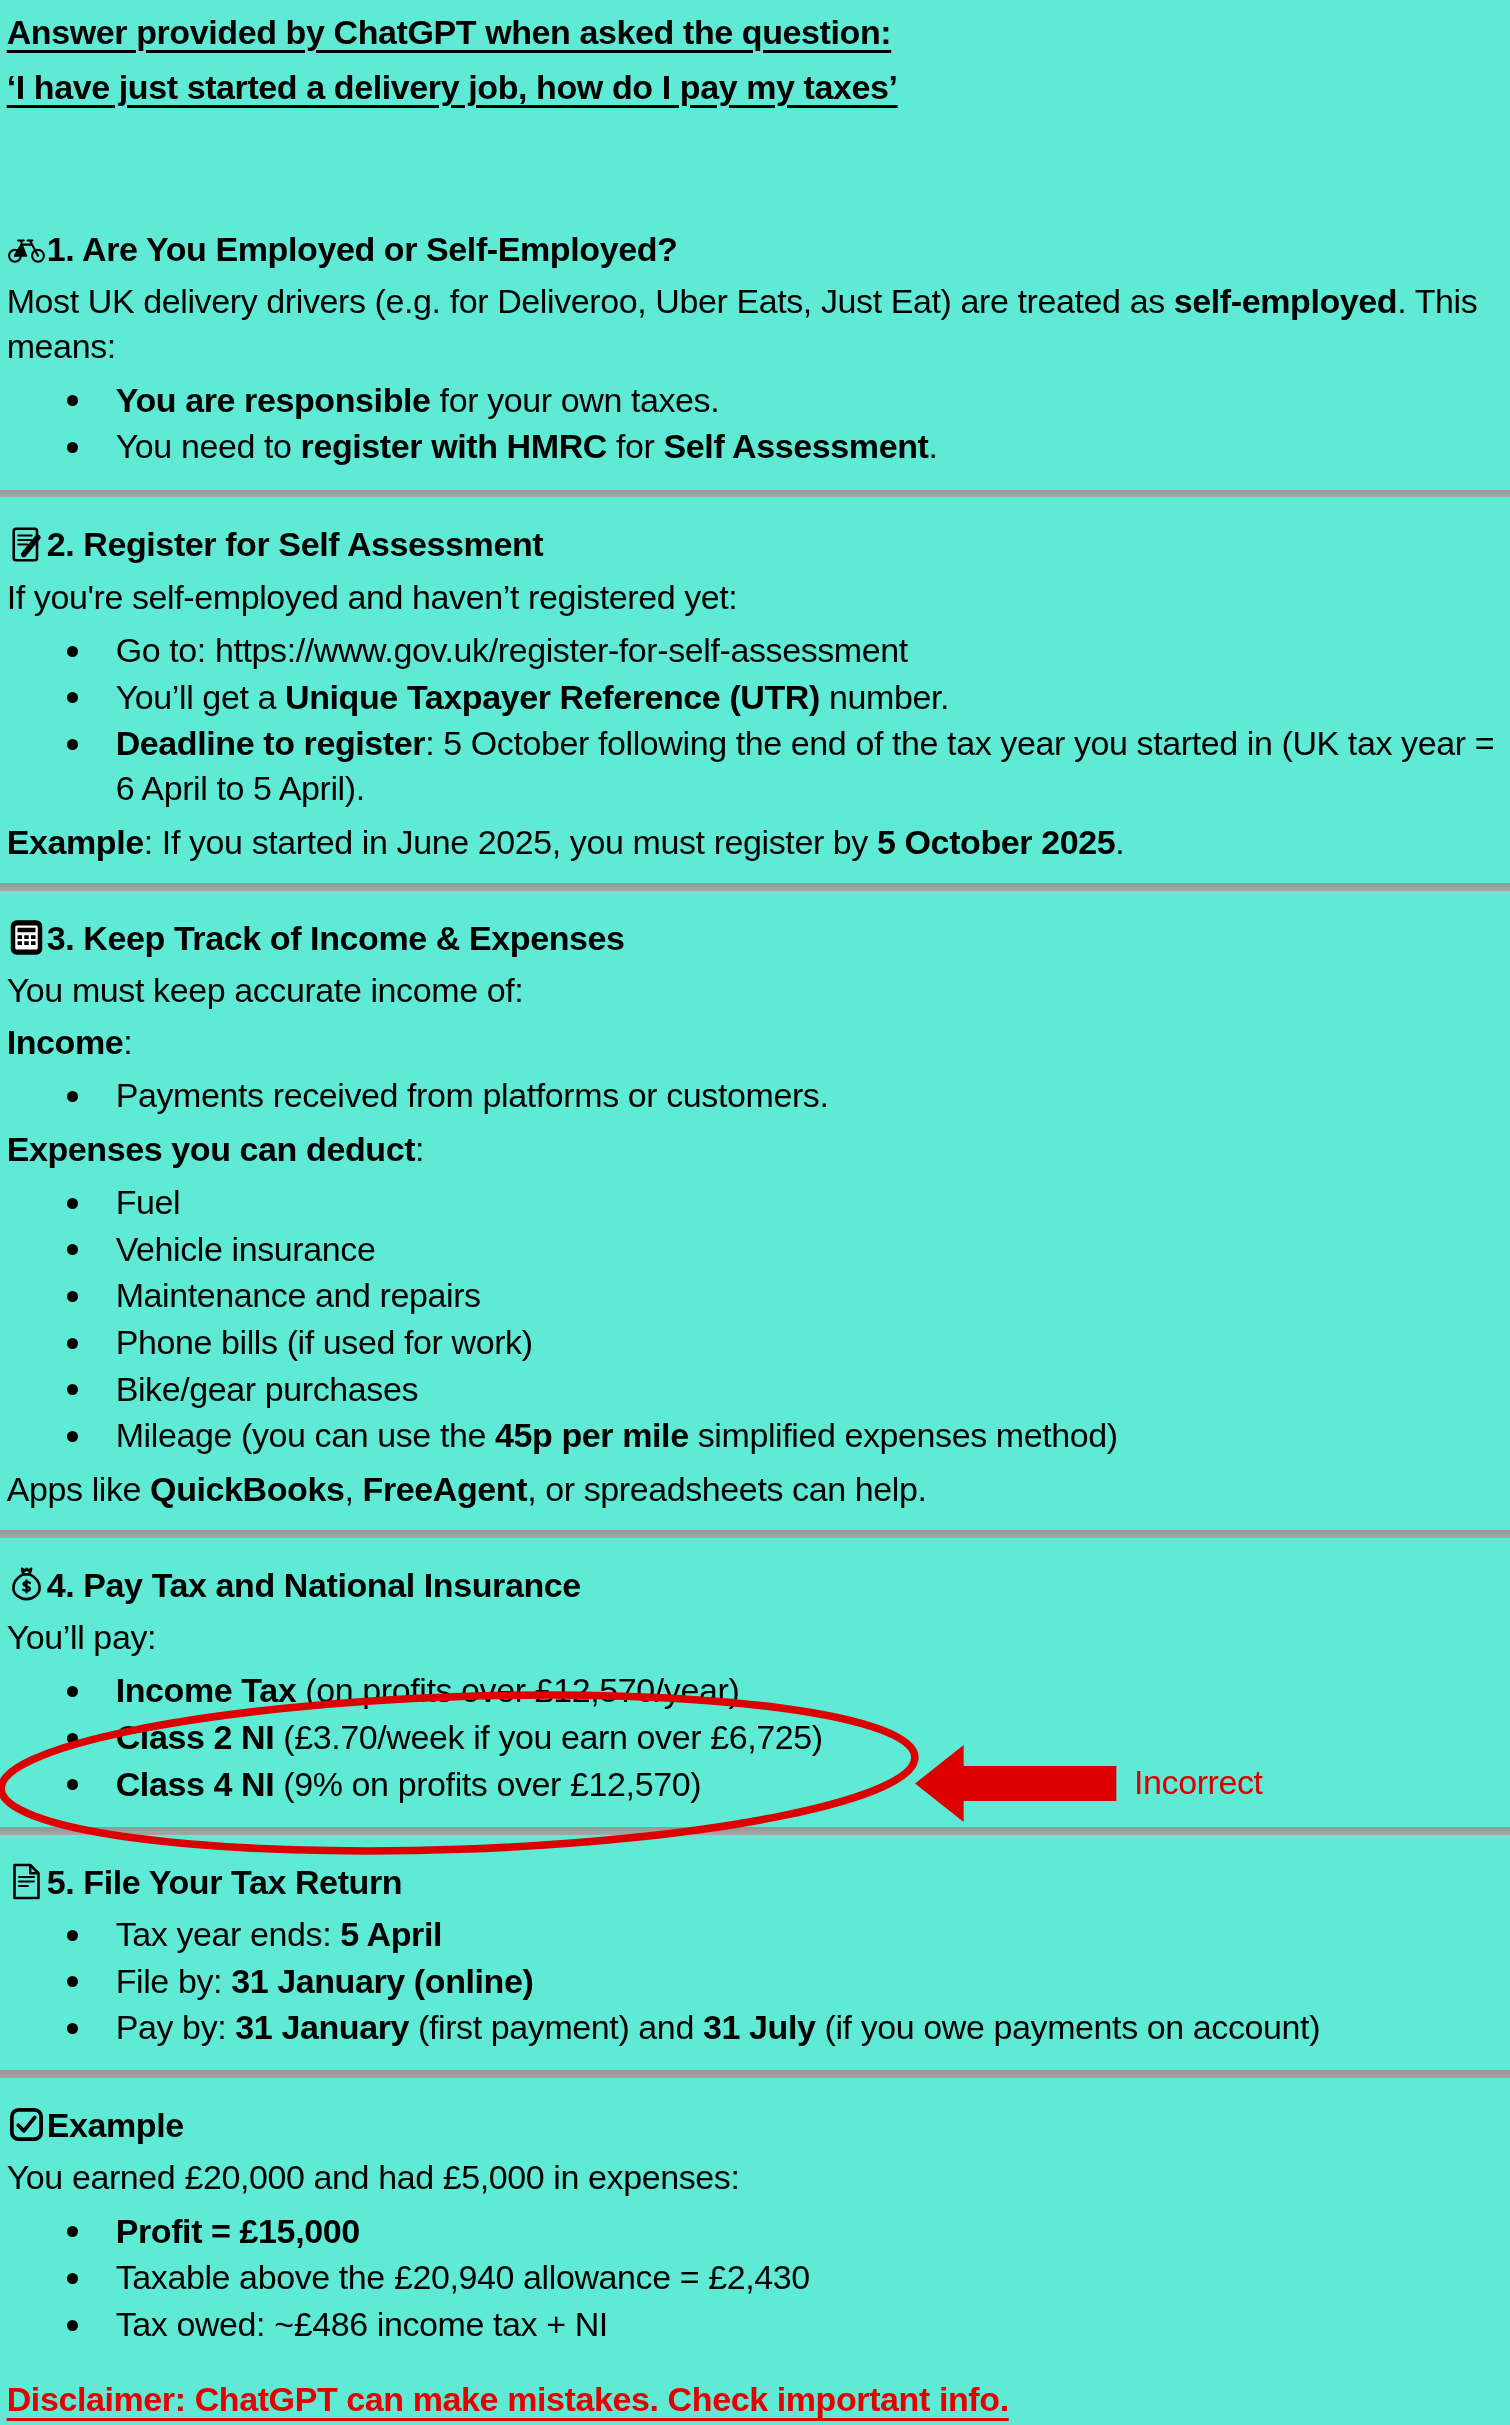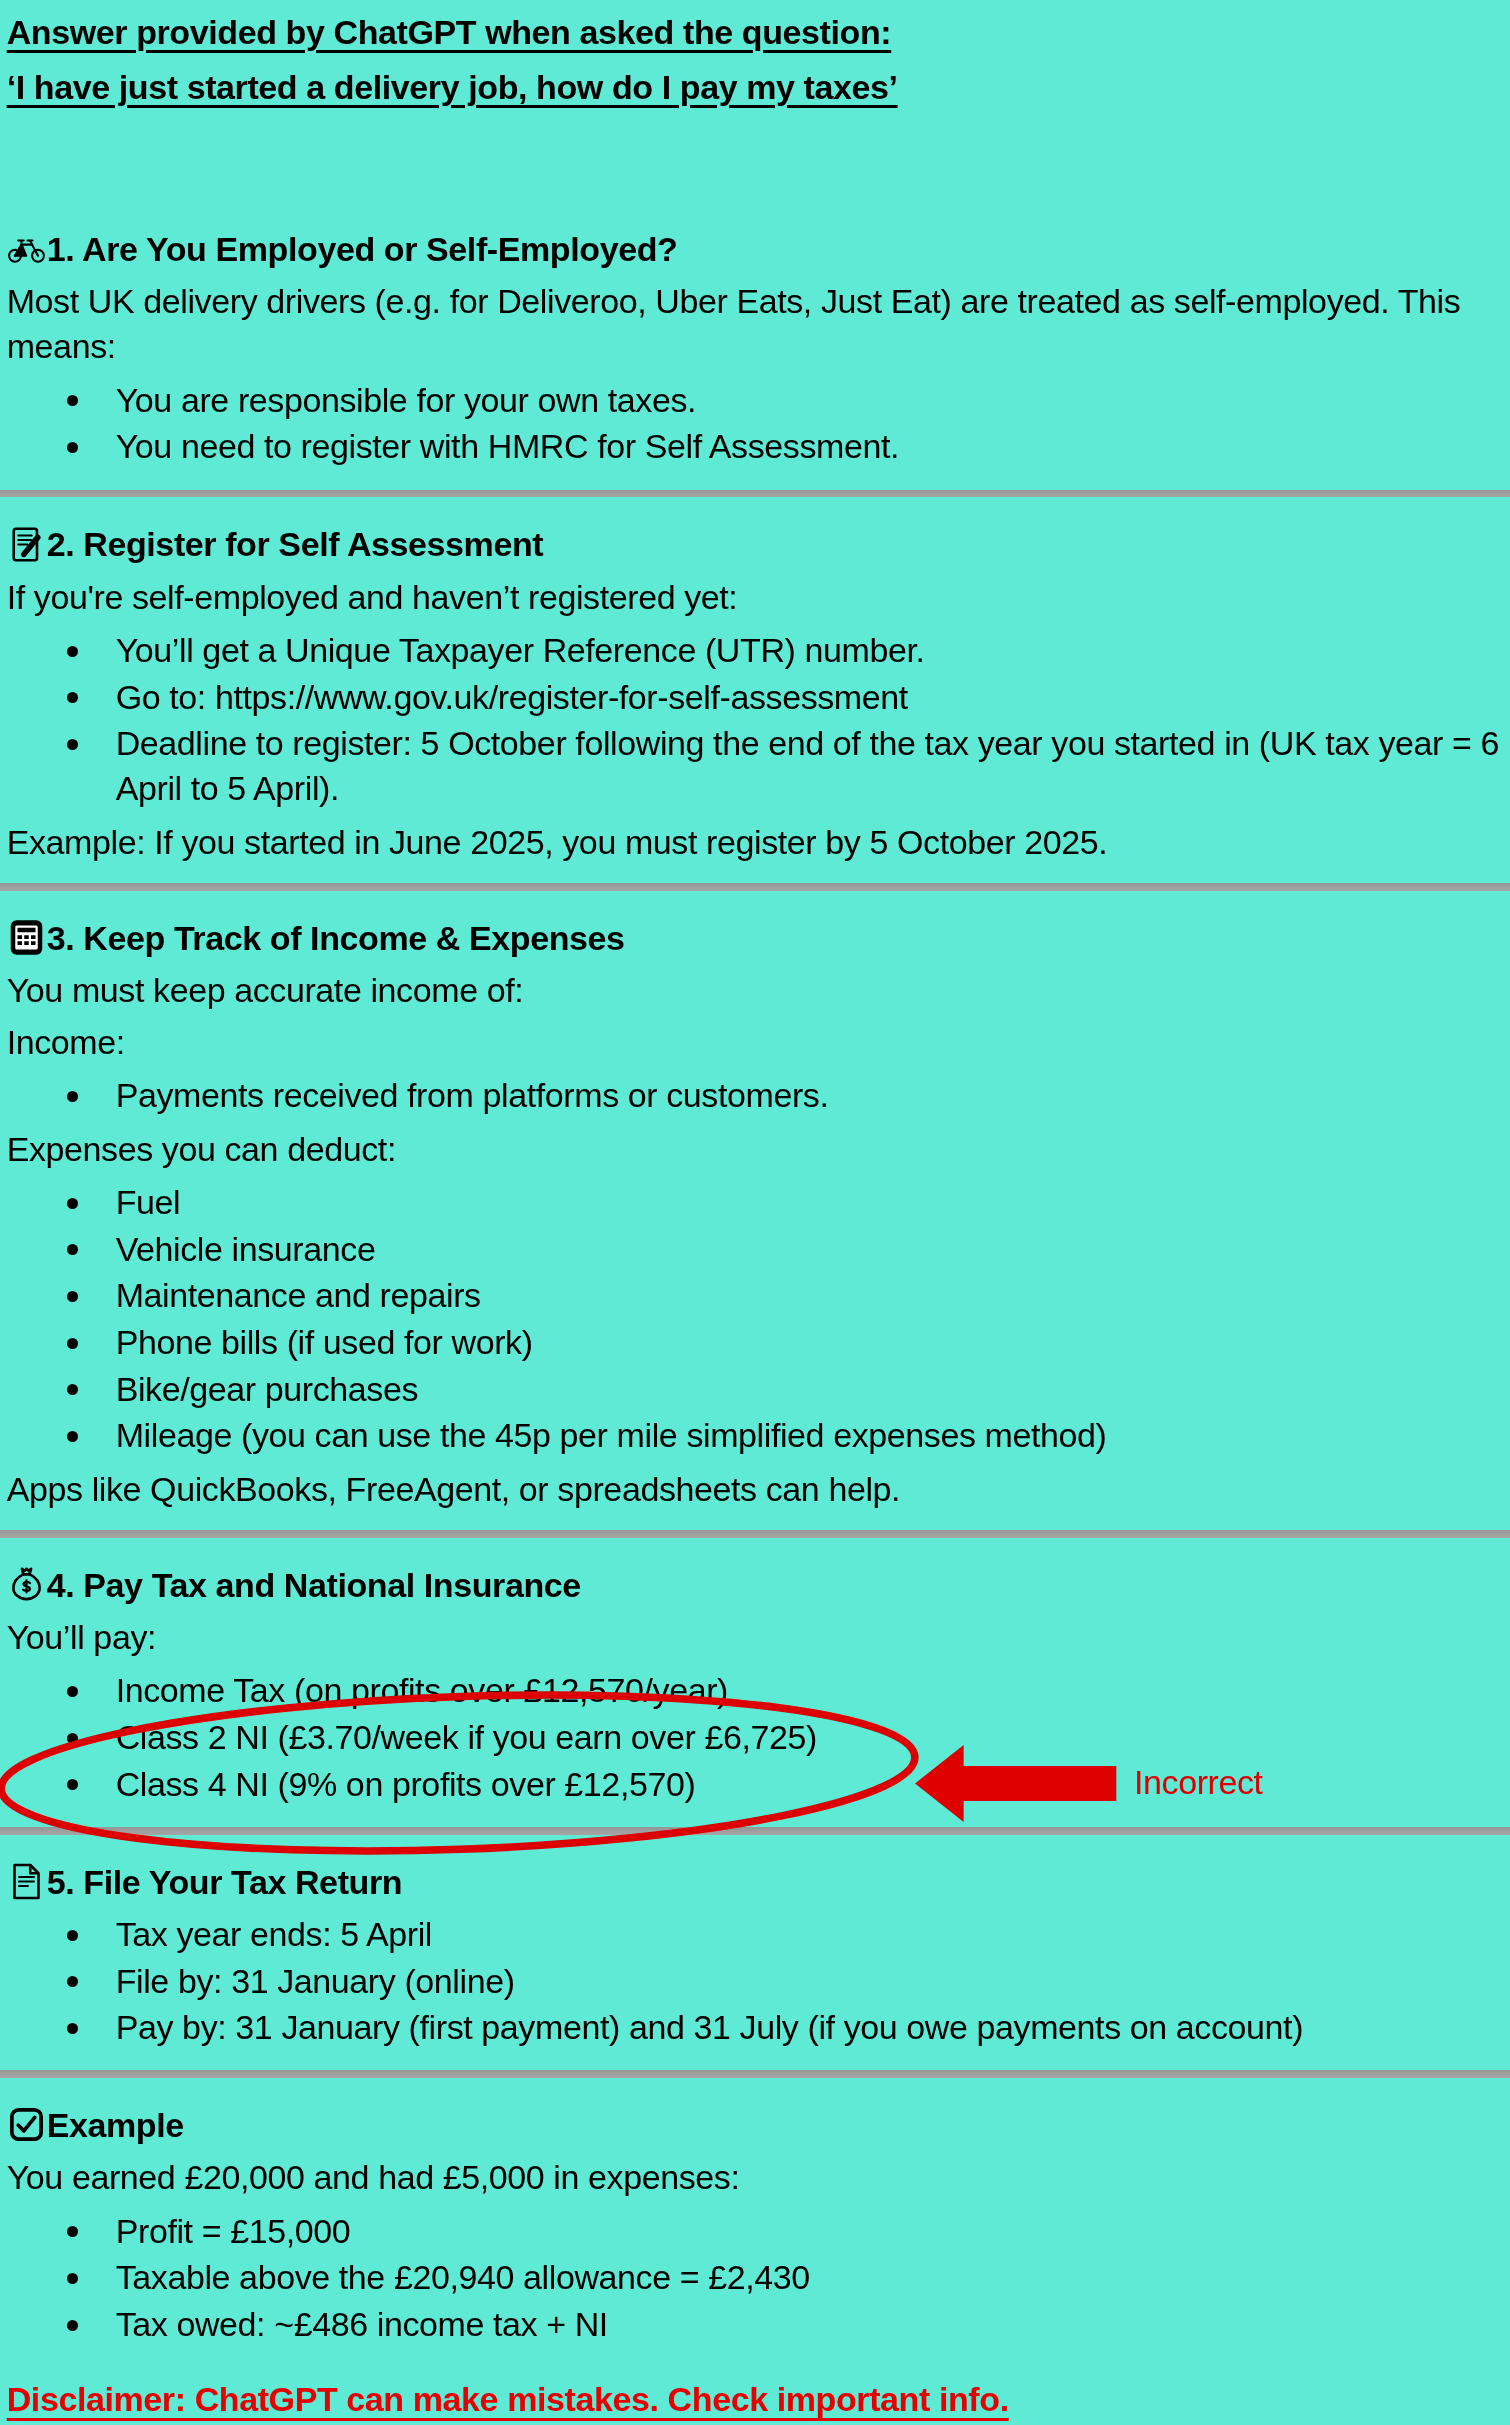--- a/index.html
+++ b/index.html
@@ -13,21 +13,21 @@
   .heading{display:flex;align-items:center;gap:1px;margin:0 0 8.4px;
            font-size:34px;font-weight:bold;line-height:44px;letter-spacing:-0.4px;}
   .icon{flex:0 0 auto;display:inline-flex;}
   .icon svg{width:39px;height:39px;display:block;}
   .para{margin:6.7px 0;font-size:34px;line-height:45px;letter-spacing:-0.4px;}
   .blist{list-style:none;margin:8.4px 0;padding:0;}
   .blist li{position:relative;padding-left:109px;margin:0 0 1.7px;
             font-size:34px;line-height:45px;letter-spacing:-0.4px;}
   .blist li::before{content:"";position:absolute;left:60px;top:17.6px;width:11px;height:11px;
             border-radius:50%;background:#000;}
-  b{font-weight:normal;}
+  b{font-weight:bold;}
   .ellipse-overlay{position:absolute;left:-5px;top:151px;width:926px;height:168px;pointer-events:none;}
   .ellipse-overlay svg,.arrow-overlay svg{width:100%;height:100%;display:block;}
   .arrow-overlay{position:absolute;left:915px;top:205px;width:203px;height:81px;}
   .annot-label{position:absolute;left:1134px;top:222px;font-size:34px;line-height:45px;
             color:var(--red,#dd0000);letter-spacing:-0.4px;}
   .disclaimer{position:absolute;left:6.7px;bottom:6.7px;width:max-content;
             font-size:34px;font-weight:bold;letter-spacing:-0.4px;color:var(--disc-red,#e60000);
             text-decoration:underline;text-decoration-thickness:3.4px;text-underline-offset:6.7px;}
 </style>
 </head>
@@ -71,22 +71,22 @@
                 <path d="M15 14 H33 M15 20 H33 M15 26 H27" stroke-width="2.6"></path>
                 <path d="M22.5 39 L41 16.5" stroke-width="7.5"></path>
                 <path d="M20.5 42 l1.2 -3.4 2.4 2.2 z" fill="#000" stroke-width="1"></path>
               </g>
             </svg>
           </span>
           <span>2. Register for Self Assessment</span>
         </h2>
         <p class="para"><span>If you're self-employed and haven’t registered yet:</span></p>
         <ul class="blist">
+          <li><span>Go to: https://www.gov.uk/register-for-self-assessment</span></li>
           <li><span>You’ll get a </span><b>Unique Taxpayer Reference (UTR)</b><span> number.</span></li>
-          <li><span>Go to: https://www.gov.uk/register-for-self-assessment</span></li>
           <li><b>Deadline to register</b><span>: 5 October following the end of the tax year you started in (UK tax year = 6 April to 5 April).</span></li>
         </ul>
         <p class="para"><b>Example</b><span>: If you started in June 2025, you must register by </span><b>5 October 2025</b><span>.</span></p>
       </section>
       <div class="divider"></div>
       <section class="sec sec-keep-track">
         <h2 class="heading">
           <span class="icon">
             <svg viewBox="0 0 52 52">
               <rect x="5" y="3" width="42" height="46" rx="8" fill="#000"></rect>

